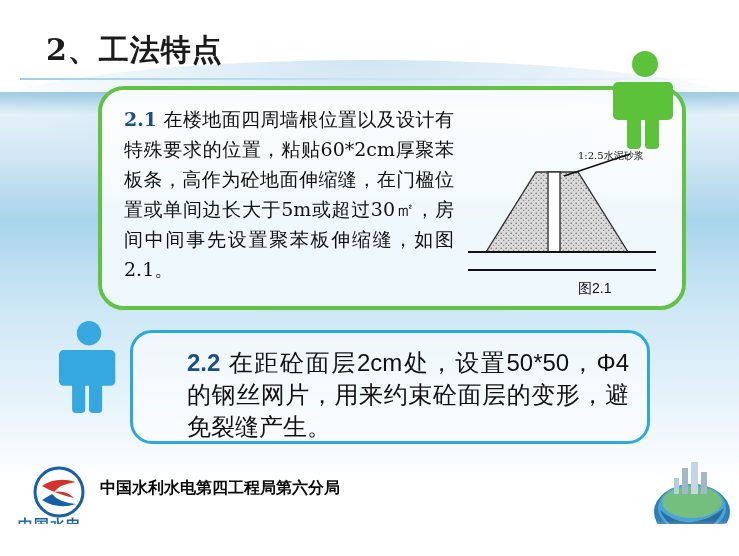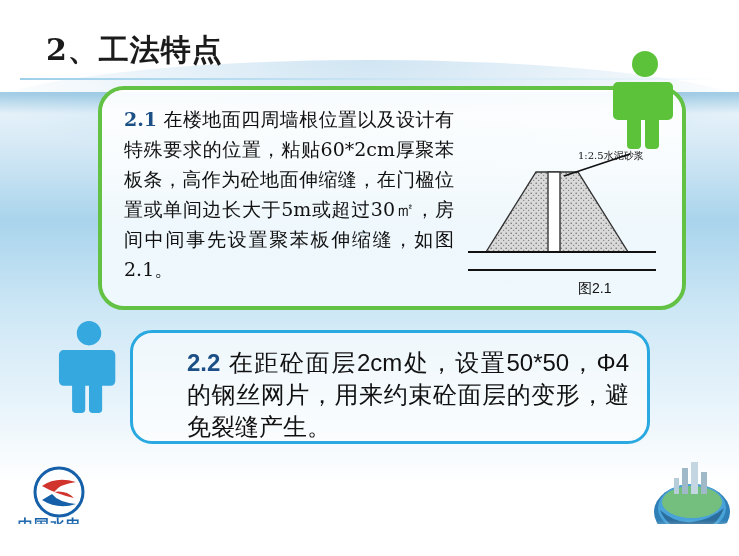--- a/index.html
+++ b/index.html
@@ -189,20 +189,21 @@
   <div class="logo">
     <svg width="62" height="56" viewBox="0 0 62 56" xmlns="http://www.w3.org/2000/svg">
       <circle cx="29" cy="26" r="24" fill="none" stroke="#1560a8" stroke-width="3"></circle>
       <path d="M12 20 q14 -10 34 -4 q-16 2 -22 10 q12 -2 20 6 q-18 -4 -32 -12 z" fill="#d0342c"></path>
       <path d="M12 34 q16 10 34 4 q-18 -2 -24 -10" fill="#1560a8"></path>
     </svg>
   </div>
   <div class="logo-cn">中国水电</div>
   <div class="logo-en">SINOHYDRO</div>
 
+  <div class="footer-text">中国水利水电第四工程局第六分局</div>
 
   <div class="globe">
     <svg width="92" height="96" viewBox="0 0 92 96" xmlns="http://www.w3.org/2000/svg">
       <ellipse cx="46" cy="60" rx="38" ry="28" fill="#2e7fb5"></ellipse>
       <ellipse cx="46" cy="56" rx="34" ry="24" fill="#4aa3d8"></ellipse>
       <path d="M14 58 q16 14 32 12 q18 -2 32 -14 q-8 22 -32 24 q-24 -2 -32 -22 z" fill="#2b6d9c"></path>
       <ellipse cx="46" cy="50" rx="30" ry="16" fill="#7dc46f" opacity="0.85"></ellipse>
       <rect x="36" y="16" width="6" height="26" fill="#9fb9c9"></rect>
       <rect x="45" y="10" width="7" height="32" fill="#c3d6e2"></rect>
       <rect x="55" y="20" width="6" height="22" fill="#9fb9c9"></rect>

